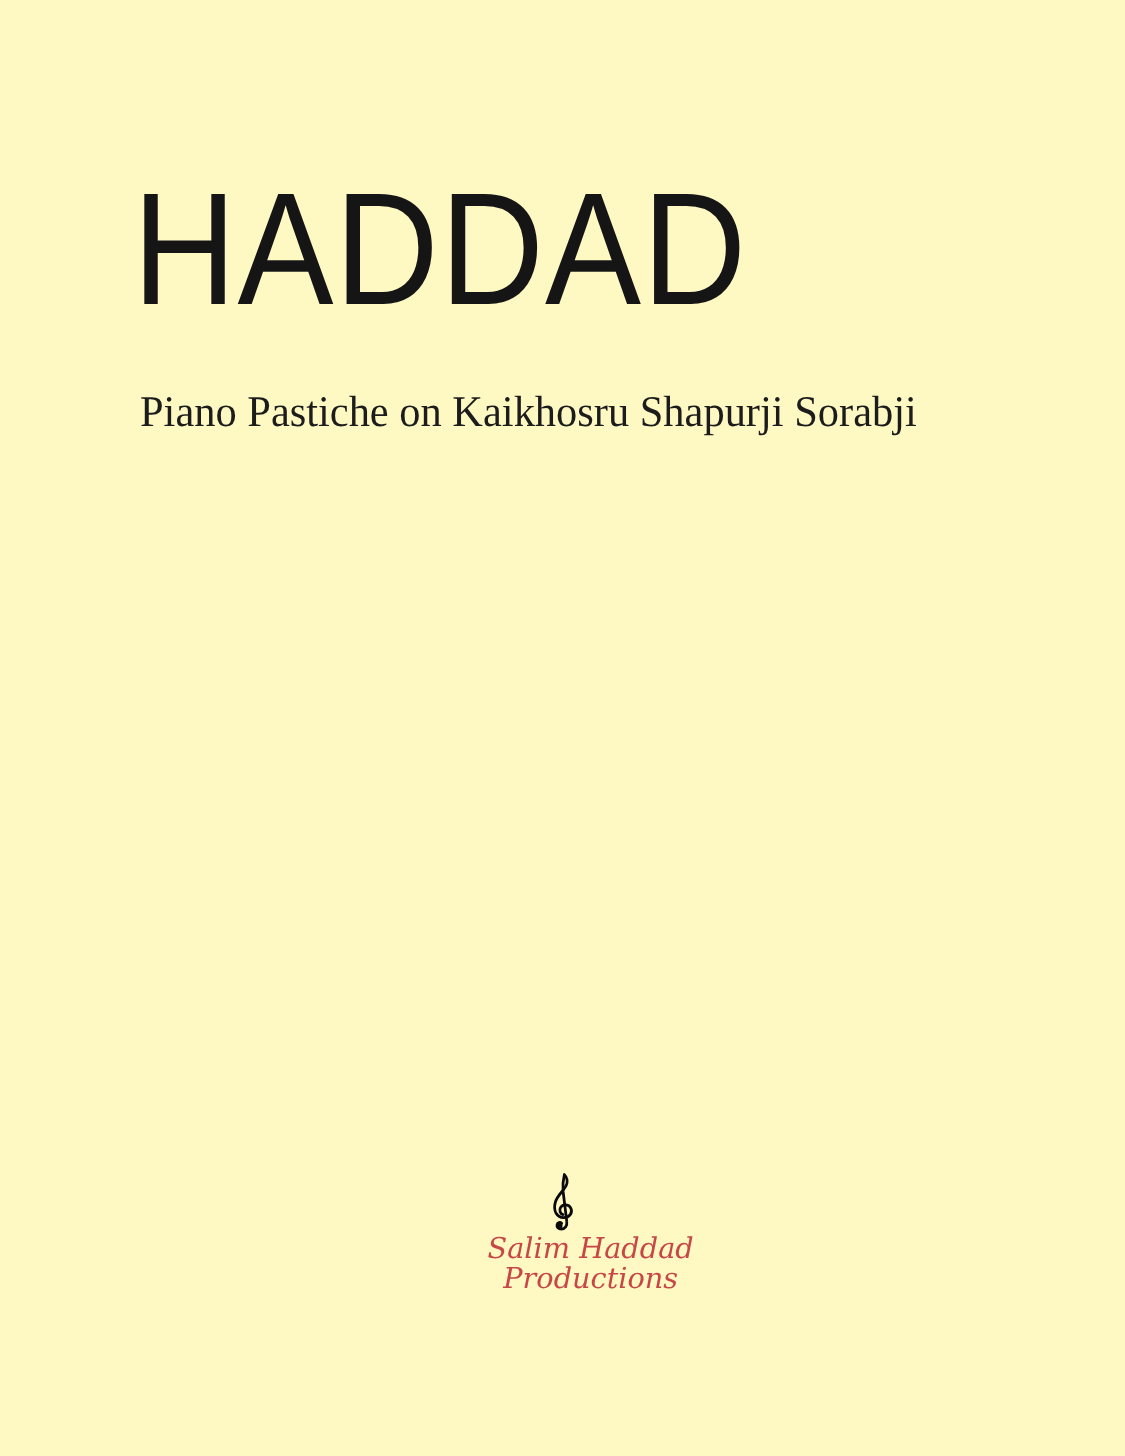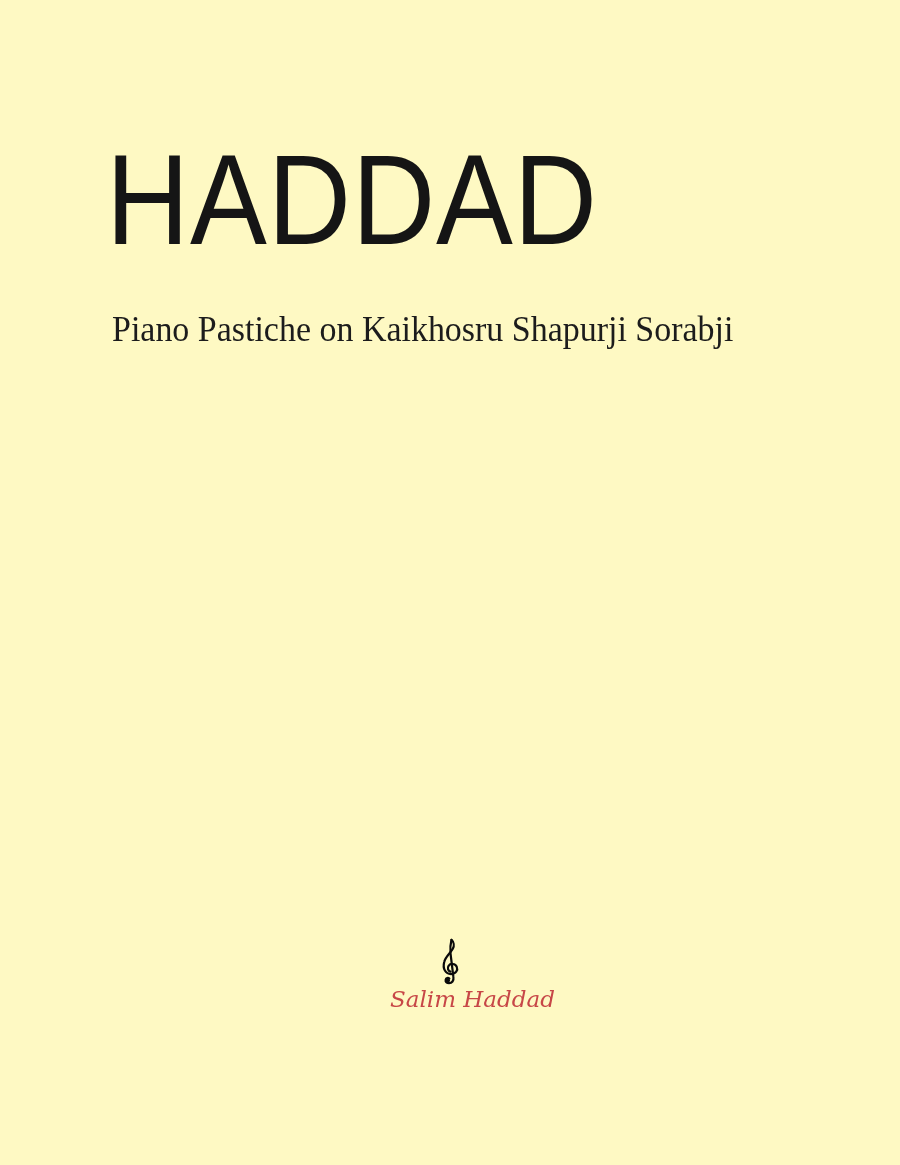--- a/index.html
+++ b/index.html
@@ -107,15 +107,16 @@
                    C 13.8 8, 13.5 12, 14 17
                    L 17 41.5
                    C 17.6 45.5, 15.5 48, 12.5 48
                    C 10 48, 8.5 46.3, 9 44.3
                    C 9.4 42.6, 11.5 42, 12.8 43.2"></path>
         </g>
         <circle cx="11" cy="45.2" r="2.5" fill="#0a0a0a"></circle>
       </svg>
     </span>
     <span class="publisher-line first">Salim Haddad</span>
+    <span class="publisher-line">Productions</span>
   </div>
 
 </div>
 
 </body></html>

